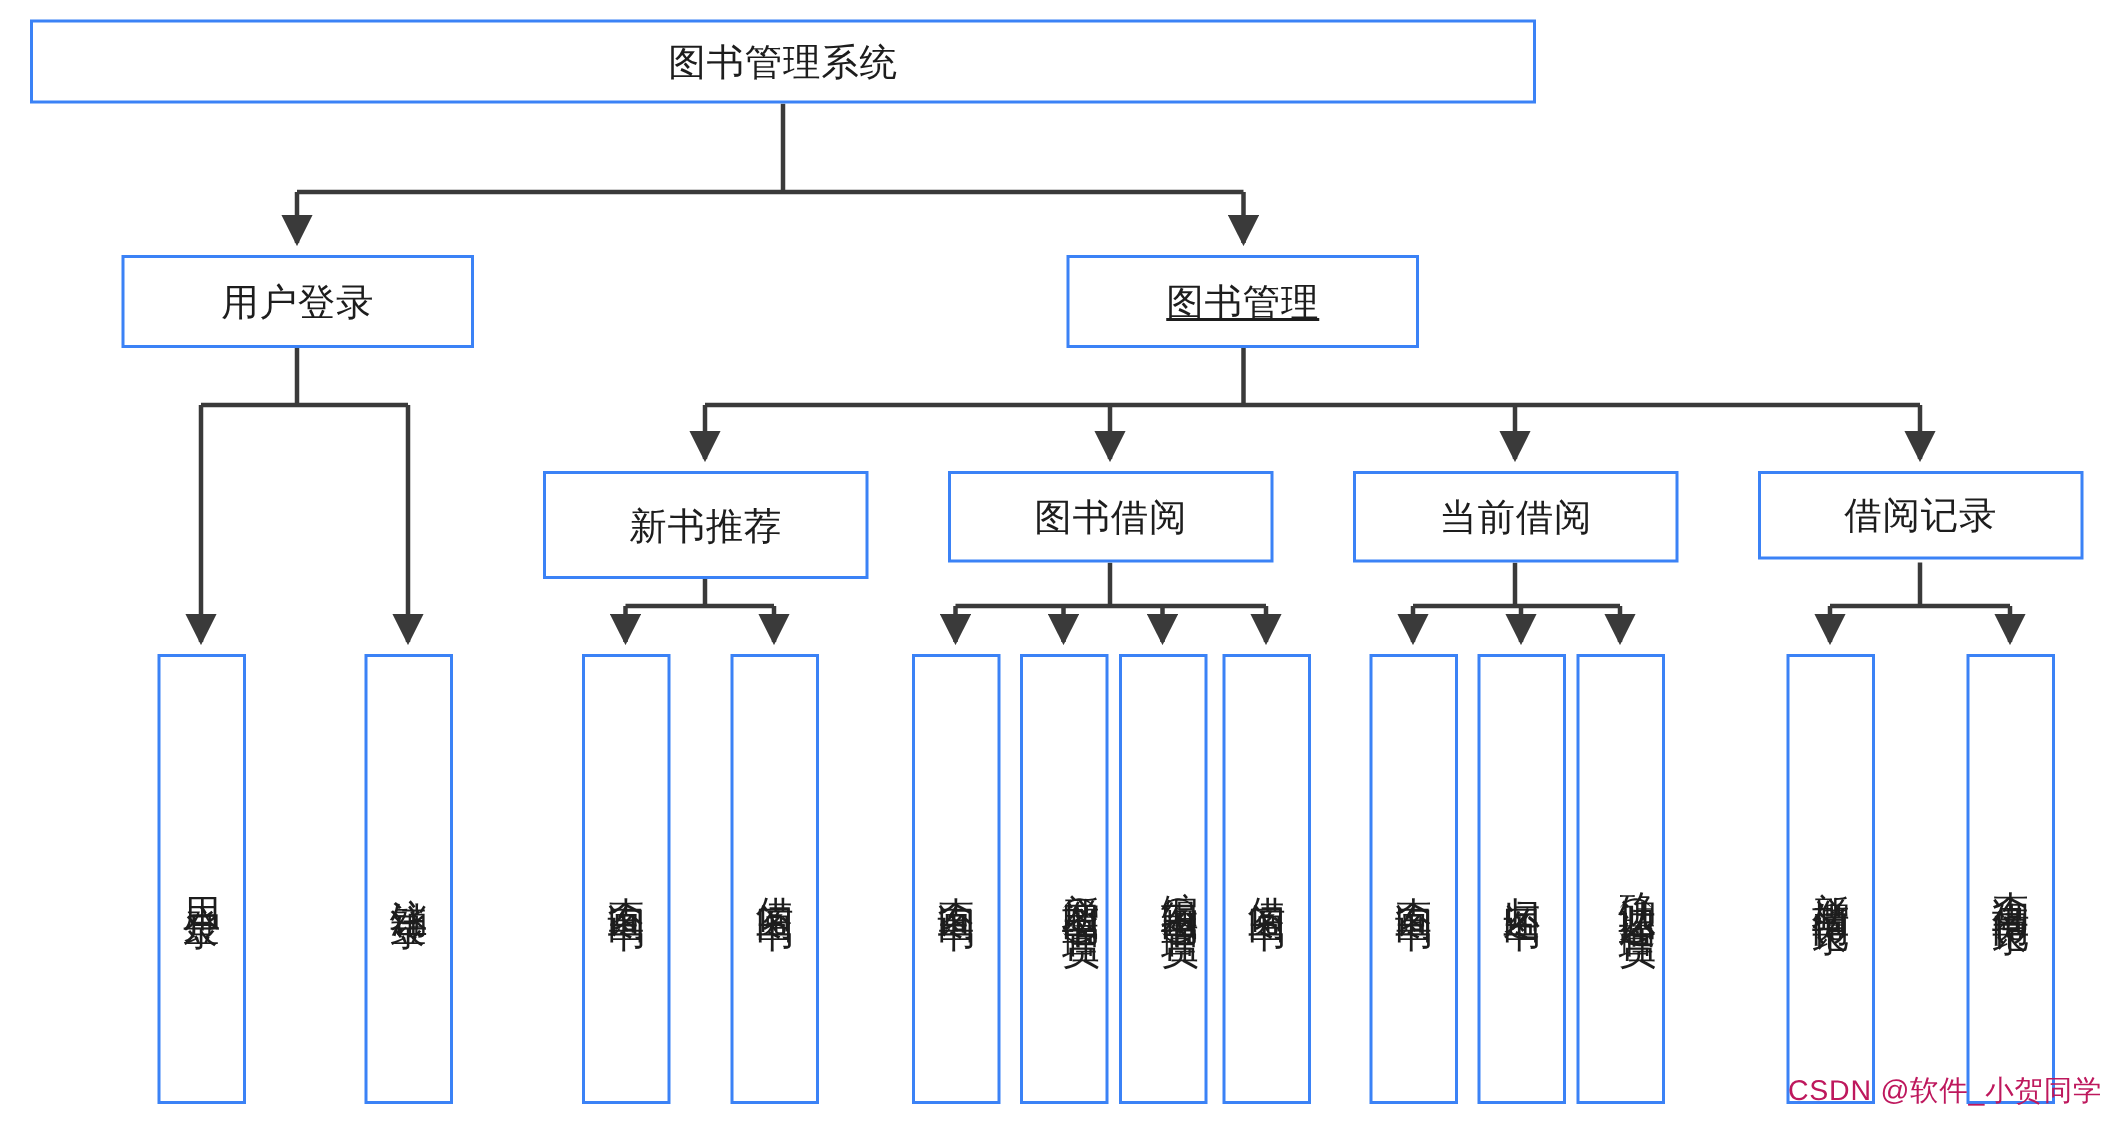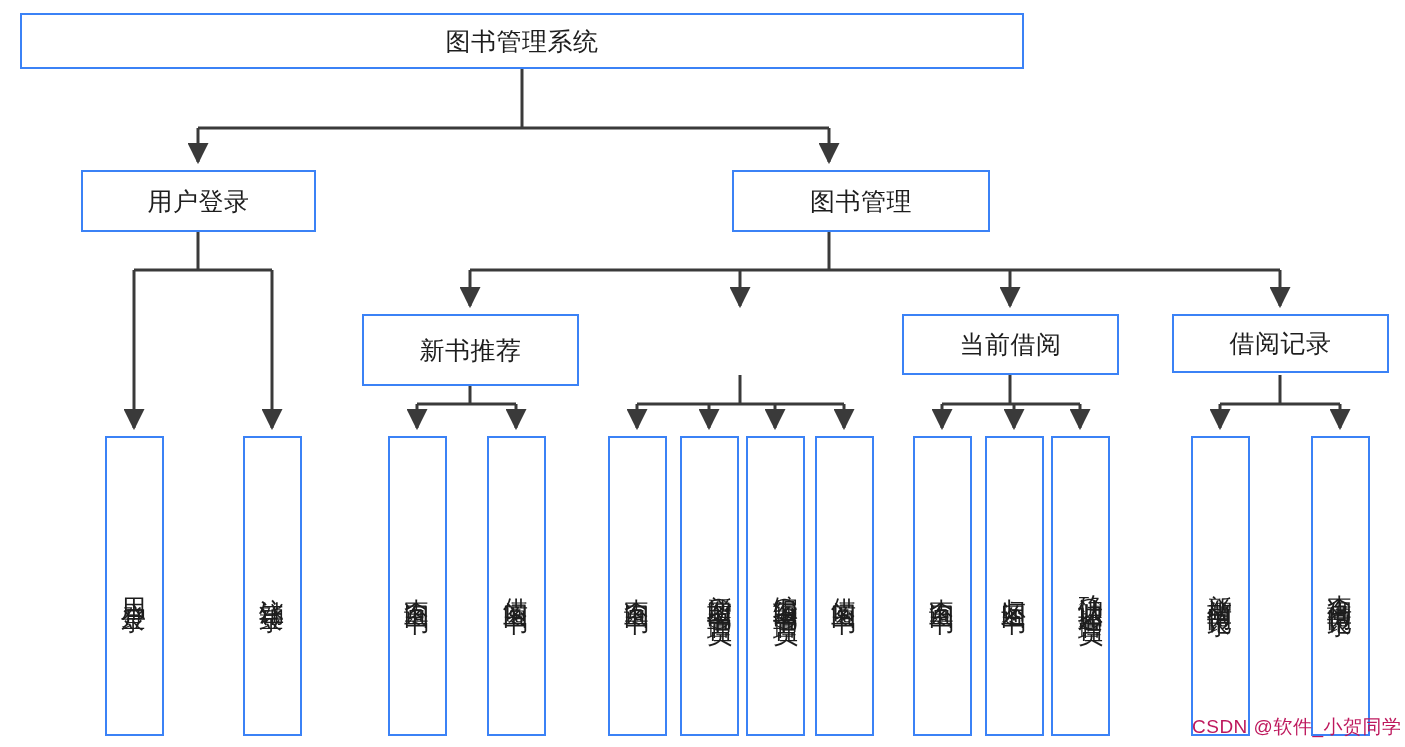--- a/index.html
+++ b/index.html
@@ -114,23 +114,24 @@
       <path d="M 1280 375 L 1280 404"></path>
       <path d="M 1220 404 L 1340 404"></path>
       <path d="M 1220 404 L 1220 428" marker-end="url(#arrow)"></path>
       <path d="M 1340 404 L 1340 428" marker-end="url(#arrow)"></path>
     </g>
   </svg>
 
   <div class="node h" style="left:20px;top:13px;width:1004px;height:56px;">图书管理系统</div>
 
   <div class="node h" style="left:81px;top:170px;width:235px;height:62px;">用户登录</div>
-  <div class="node h" style="left:732px;top:170px;width:258px;height:62px;">图书管理</div>
+  <div class="node h" style="left:711px;top:170px;width:235px;height:62px;text-decoration:underline;">图书管理</div>
 
   <div class="node h" style="left:362px;top:314px;width:217px;height:72px;">新书推荐</div>
+  <div class="node h" style="left:632px;top:314px;width:217px;height:61px;">图书借阅</div>
   <div class="node h" style="left:902px;top:314px;width:217px;height:61px;">当前借阅</div>
   <div class="node h" style="left:1172px;top:314px;width:217px;height:59px;">借阅记录</div>
 
   <div class="node v mid" style="left:105px;top:436px;width:59px;height:300px;">用户登录</div>
   <div class="node v mid" style="left:243px;top:436px;width:59px;height:300px;">注销登录</div>
 
   <div class="node v mid" style="left:388px;top:436px;width:59px;height:300px;">查询图书</div>
   <div class="node v mid" style="left:487px;top:436px;width:59px;height:300px;">借阅图书</div>
 
   <div class="node v mid" style="left:608px;top:436px;width:59px;height:300px;">查询图书</div>

